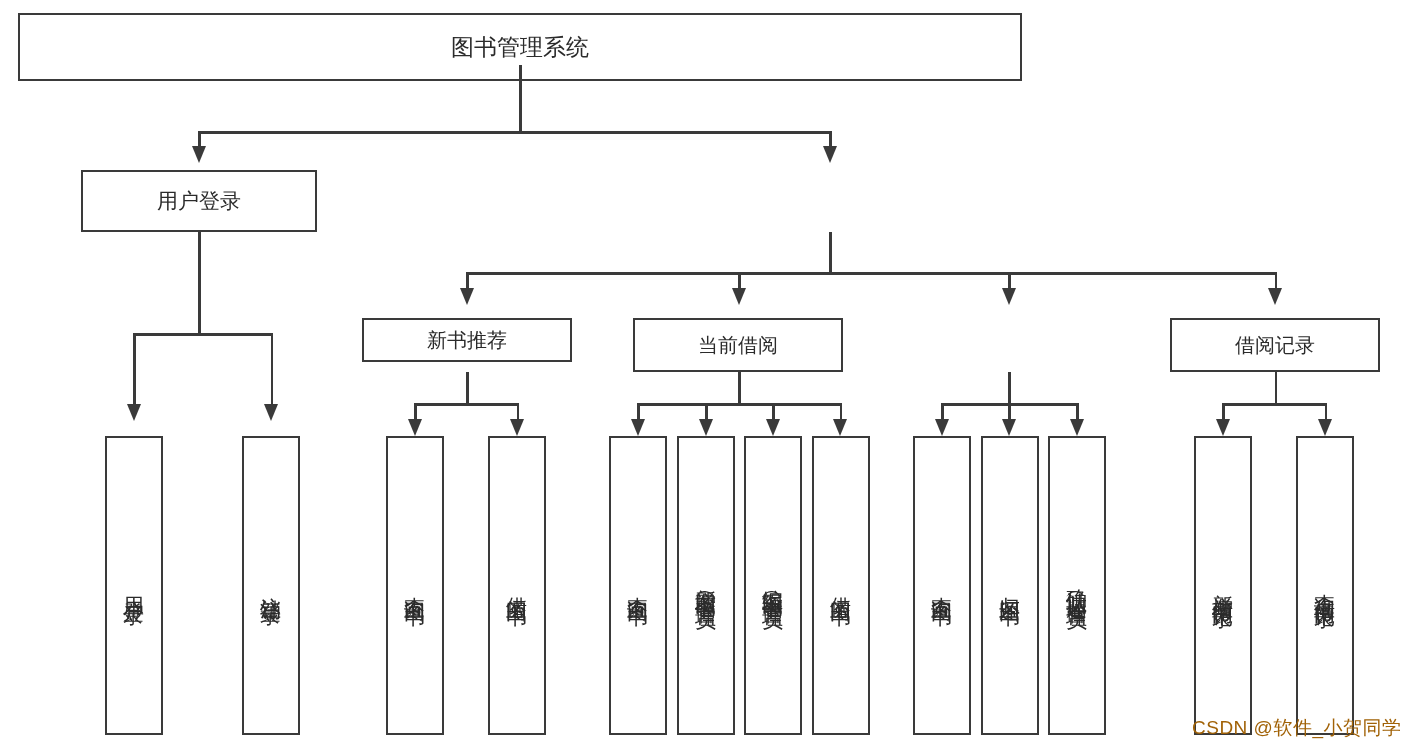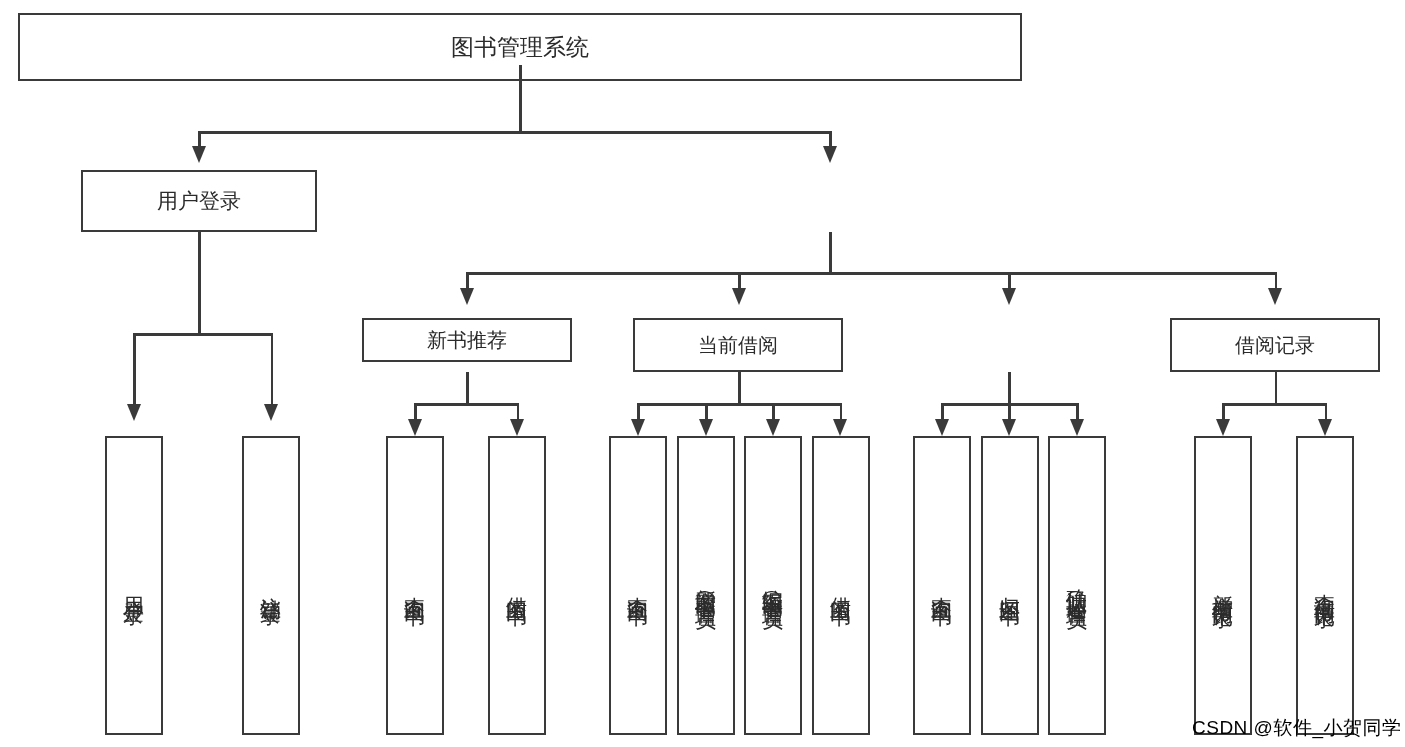--- a/index.html
+++ b/index.html
@@ -70,21 +70,21 @@
     height: 0;
     border-left: 7.5px solid transparent;
     border-right: 7.5px solid transparent;
     border-top: 17px solid #3a3a3a;
   }
 
   
   #watermark {
     position: absolute;
     font-size: 19px;
-    color: #000000;
+    color: #a16207;
     white-space: nowrap;
     letter-spacing: 0.5px;
   }
 </style>
 </head>
 <body>
 
 <div id="canvas">
 
   <div class="node root" style="left:18px; top:13px; width:1004px; height:68px;">

